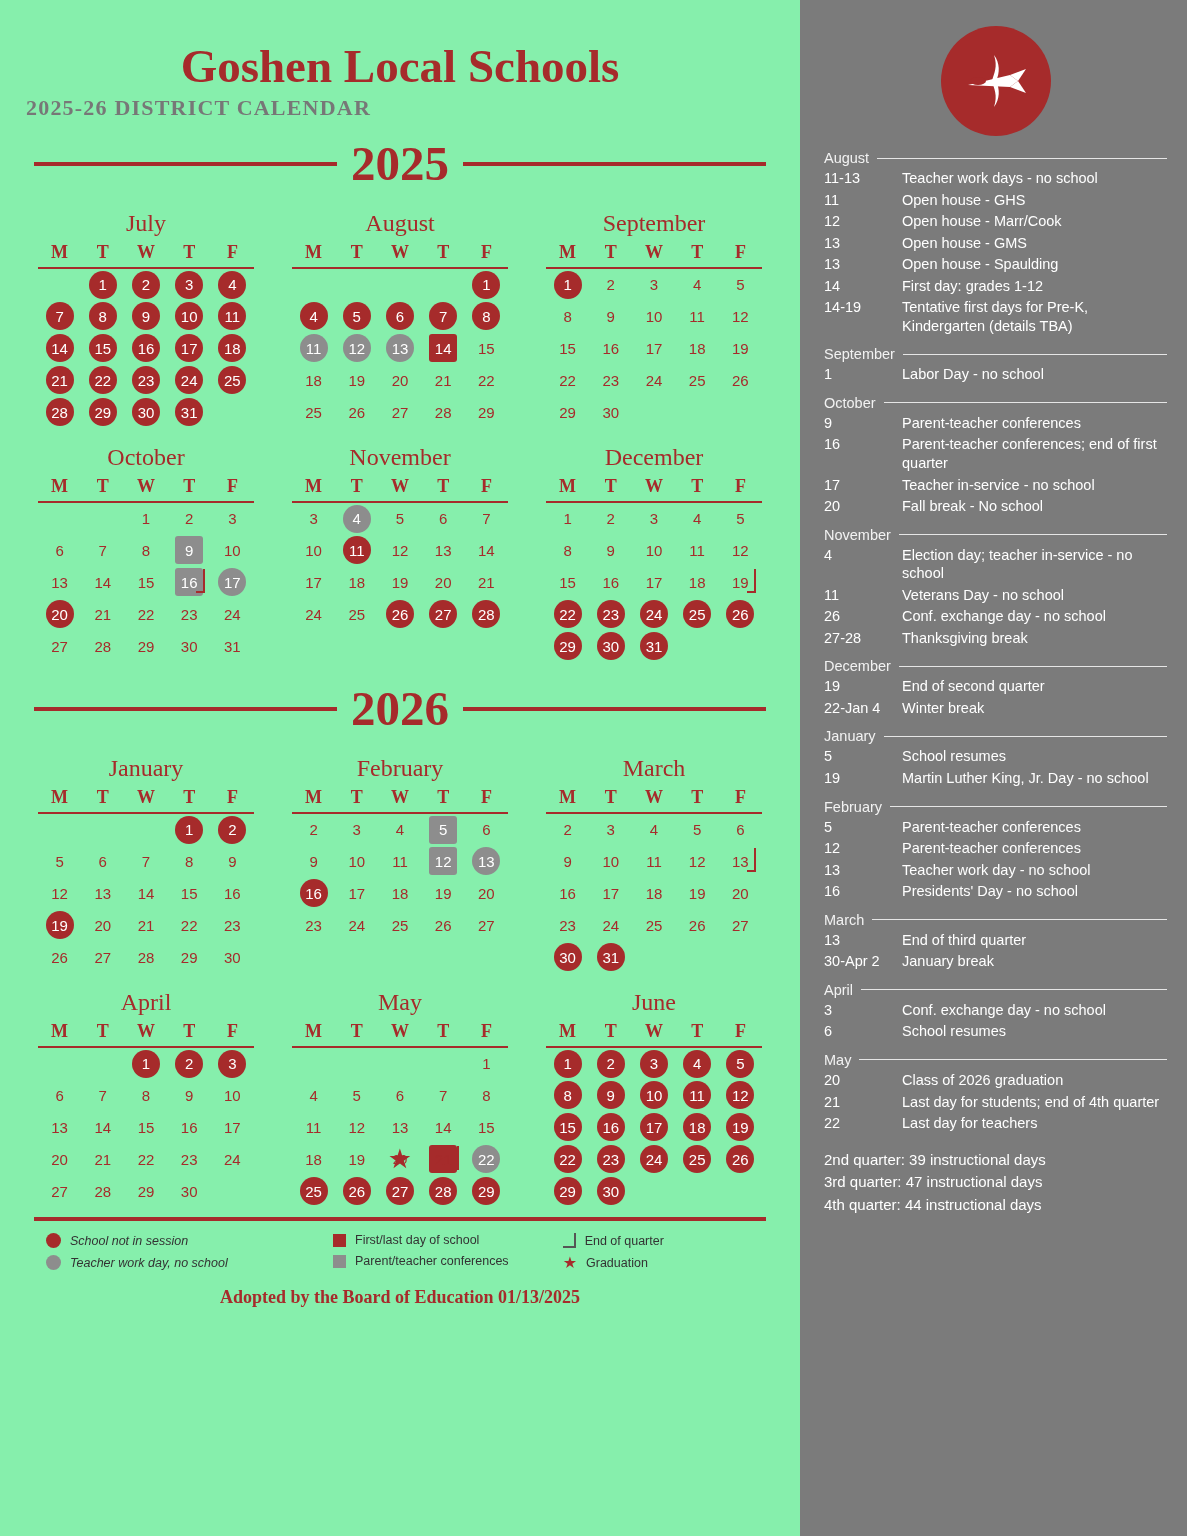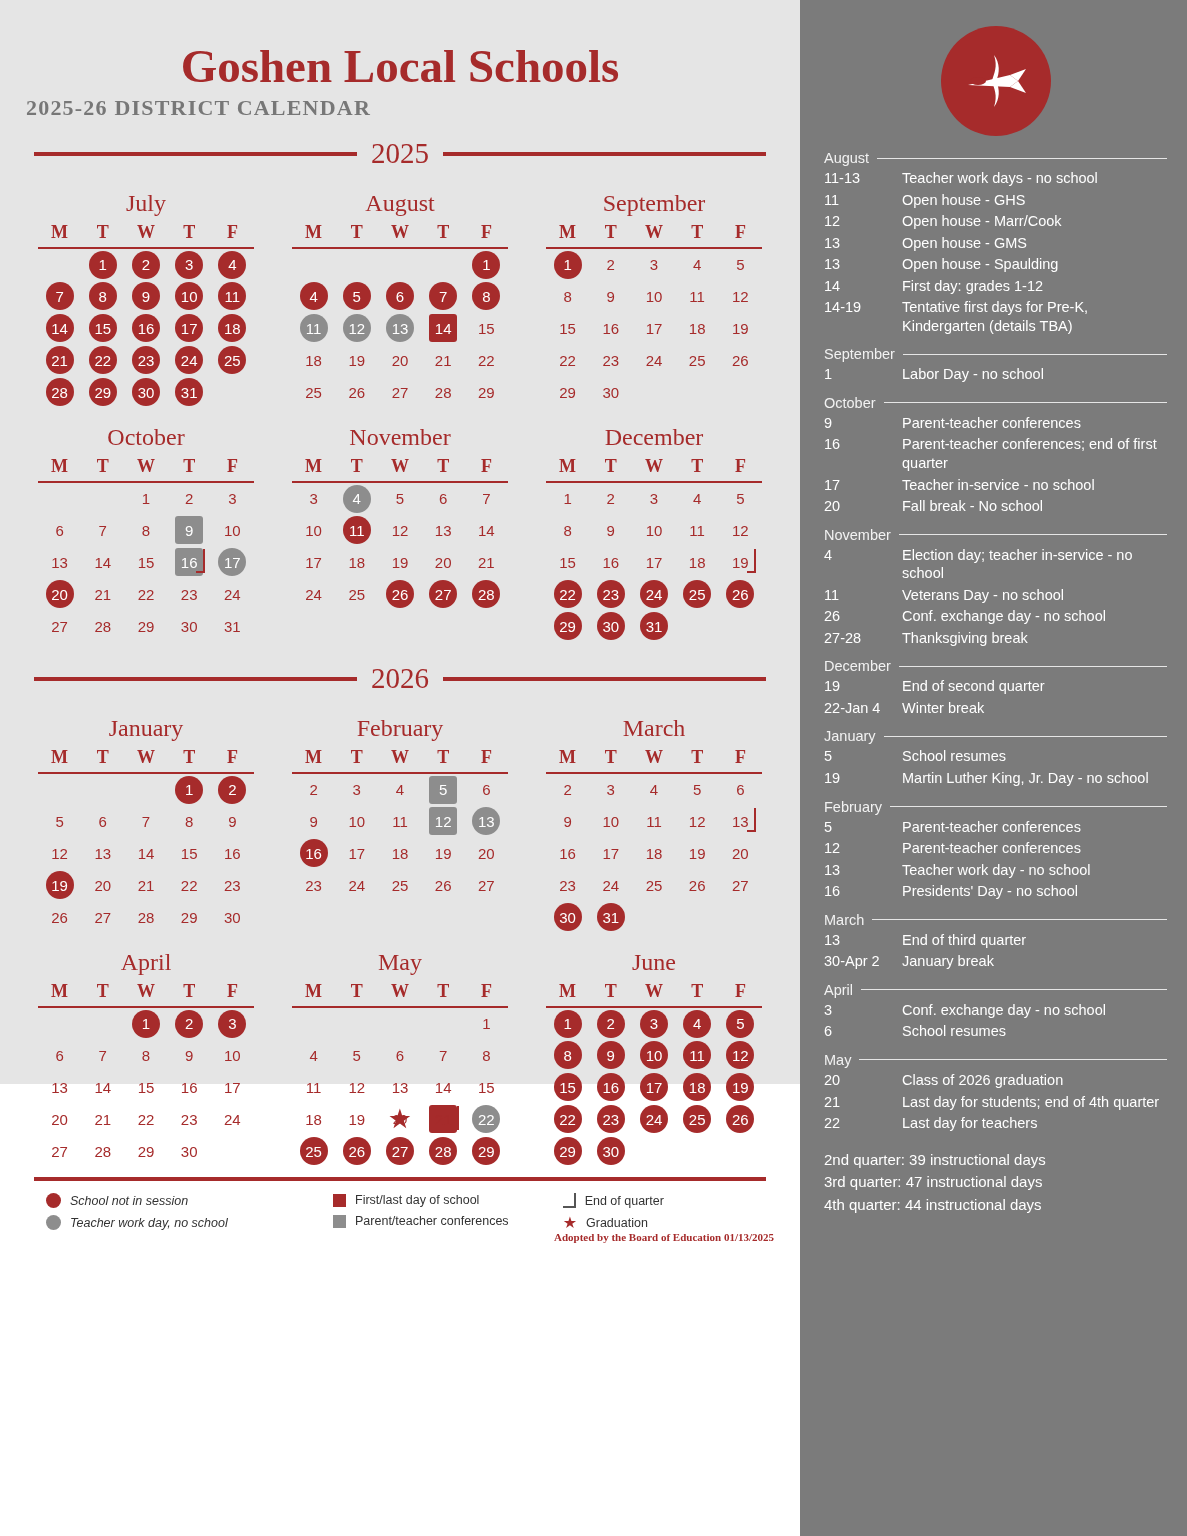--- a/index.html
+++ b/index.html
@@ -6,37 +6,37 @@
   html, body { margin:0; padding:0; }
   body {
     width: 1187px; height: 1536px;
     font-family: "Liberation Sans", sans-serif;
     background: #ffffff;
     overflow: hidden;
   }
   #page { position: relative; width:1187px; height:1536px; display:flex; }
 
   
-  #left { width: 800px; height:1084px; background:#e5e5e5; position:relative; padding: 26px 26px 0 26px; }
+  #left { width: 800px; height:1536px; background:#86efac; position:relative; padding: 26px 26px 0 26px; }
 
   .title {
     font-family: "Liberation Serif", serif;
     color:#A62B2B; font-size:47px; font-weight:700; text-align:center;
     letter-spacing:0px; line-height:1.05; margin-top:16px;
   }
   .subtitle {
     font-family: "Liberation Serif", serif;
     color:#777777; font-size:22px; letter-spacing:1.2px; text-align:left;
     margin-top:4px; font-weight:600;
   }
 
   .year-band { display:flex; align-items:center; gap:14px; margin-top:18px; padding:0 8px; }
   .year-band .rule { flex:1; height:4px; background:#A62B2B; }
   .year-band .year {
-    font-family:"Liberation Serif", serif; color:#A62B2B; font-size:29px; font-weight:400; line-height:1;
+    font-family:"Liberation Serif", serif; color:#A62B2B; font-size:49px; font-weight:700; line-height:1;
   }
 
   .months { display:grid; grid-template-columns: repeat(3, 1fr); column-gap:14px; row-gap: 6px; margin-top:12px; }
   .month { width:100%; }
   .month h3 {
     font-family:"Liberation Serif", serif; color:#A62B2B; font-weight:400;
     font-size:24px; text-align:center; margin:10px 0 4px 0;
   }
   table.cal { width:216px; margin:0 auto; border-collapse:collapse; table-layout:fixed; }
   table.cal th {
@@ -75,22 +75,22 @@
   .legend-col.c2 { width:240px; }
   .legend-col.c3 { width:200px; }
   .legend-row { display:flex; align-items:center; gap:9px; }
   .sw-circ-red { width:15px; height:15px; border-radius:50%; background:#A62B2B; flex:none; }
   .sw-circ-gray{ width:15px; height:15px; border-radius:50%; background:#8d8d8d; flex:none; }
   .sw-sq-red   { width:13px; height:13px; background:#A62B2B; flex:none; }
   .sw-sq-gray  { width:13px; height:13px; background:#8d8d8d; flex:none; }
   .sw-eoq { width:13px; height:15px; border-right:2px solid #555; border-bottom:2px solid #555; flex:none; }
   .sw-star { color:#A62B2B; font-size:16px; line-height:1; flex:none; }
   .adopted {
-    text-align:right; color:#A62B2B; font-family:"Liberation Serif", serif;
-    font-weight:700; font-size:11px; 
+    text-align:center; color:#A62B2B; font-family:"Liberation Serif", serif;
+    font-weight:700; font-size:18px; margin-top:16px;
   }
 
   
   #right { width: 387px; height:1536px; background:#7b7b7b; color:#ffffff; padding: 18px 20px 10px 24px; position:relative; }
   .logo {
     width:110px; height:110px; border-radius:50%; background:#A62B2B; margin:8px auto 14px auto;
     display:flex; align-items:center; justify-content:center; position:relative;
   }
   .logo svg { display:block; }
 

